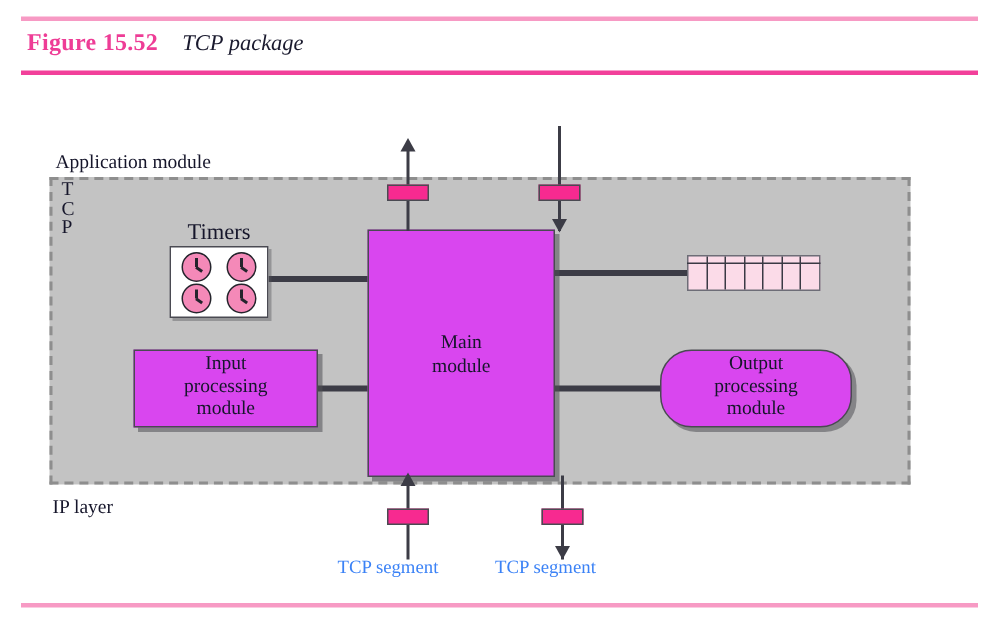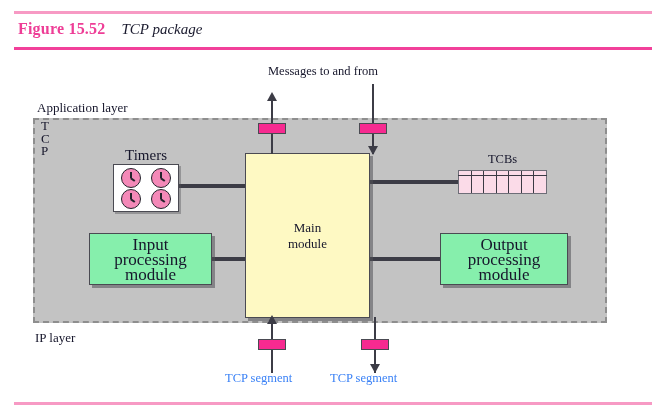--- a/index.html
+++ b/index.html
@@ -91,50 +91,49 @@
   }
   .label-tcp-vert span { display: block; }
 
   
   .main-module {
     position: absolute;
     left: 245px;
     top: 153px;
     width: 125px;
     height: 165px;
-    background: #fef9c3;
+    background: #d946ef;
     border: 1.5px solid #4a4a52;
     box-sizing: border-box;
     box-shadow: 3px 3px 0 rgba(80,80,85,0.55);
     display: flex;
     align-items: center;
     justify-content: center;
     text-align: center;
     font-size: 13px;
     color: #16162b;
     line-height: 16px;
   }
 
   
   .side-module {
     position: absolute;
-    background: #86efac;
+    background: #d946ef;
     border: 1.5px solid #4a4a52;
     box-sizing: border-box;
     box-shadow: 3px 3px 0 rgba(80,80,85,0.55);
     display: flex;
-    align-items: center;
     justify-content: center;
     text-align: center;
-    font-size: 17px;
+    font-size: 13px;
     color: #16162b;
     line-height: 15px;
   }
   .input-module  { left: 89px;  top: 233px; width: 123px; height: 52px; }
-  .output-module { left: 440px; top: 233px; width: 128px; height: 52px; }
+  .output-module { left: 440px; top: 233px; width: 128px; height: 52px; border-radius: 21px; }
 
   
   .timers-box {
     position: absolute;
     left: 113px;
     top: 164px;
     width: 66px;
     height: 48px;
     background: #ffffff;
     border: 1.5px solid #4a4a52;
@@ -294,21 +293,21 @@
 <div class="canvas">
 
   <div class="rule rule-top"></div>
   <div class="rule rule-mid"></div>
   <div class="rule rule-bottom"></div>
 
   <div class="caption">
     <span class="fig-label">Figure 15.52</span><span class="fig-title">TCP package</span>
   </div>
 
-  <div class="label-app-layer">Application layer</div>
+  <div class="label-app-layer">Application module</div>
   <div class="label-ip-layer">IP layer</div>
 
   <div class="tcp-box"></div>
 
   <div class="label-tcp-vert">
     <span>T</span>
     <span>C</span>
     <span>P</span>
   </div>
 
@@ -318,21 +317,20 @@
   <div class="link link-output"></div>
 
   <div class="label-timers">Timers</div>
   <div class="timers-box">
     <span class="clock-icon"></span>
     <span class="clock-icon"></span>
     <span class="clock-icon"></span>
     <span class="clock-icon"></span>
   </div>
 
-  <div class="label-tcbs">TCBs</div>
   <div class="tcbs-box">
     <span class="cell"></span>
     <span class="cell"></span>
     <span class="cell"></span>
     <span class="cell"></span>
     <span class="cell"></span>
     <span class="cell"></span>
     <span class="cell"></span>
   </div>
   <div class="tcbs-strip"></div>
@@ -369,18 +367,17 @@
   <div class="arrowhead arrow-down ah-top-right"></div>
   <div class="arrowhead arrow-up ah-bot-left"></div>
   <div class="arrowhead arrow-down ah-bot-right"></div>
 
   <div class="connector conn-top-left"></div>
   <div class="connector conn-top-right"></div>
   <div class="connector conn-bot-left"></div>
   <div class="connector conn-bot-right"></div>
 
   <div class="label-messages">
-    <div>Messages to and from</div>
   </div>
   <div class="label-seg label-seg-left">TCP segment</div>
   <div class="label-seg label-seg-right">TCP segment</div>
 
 </div>
 
 </body></html>

